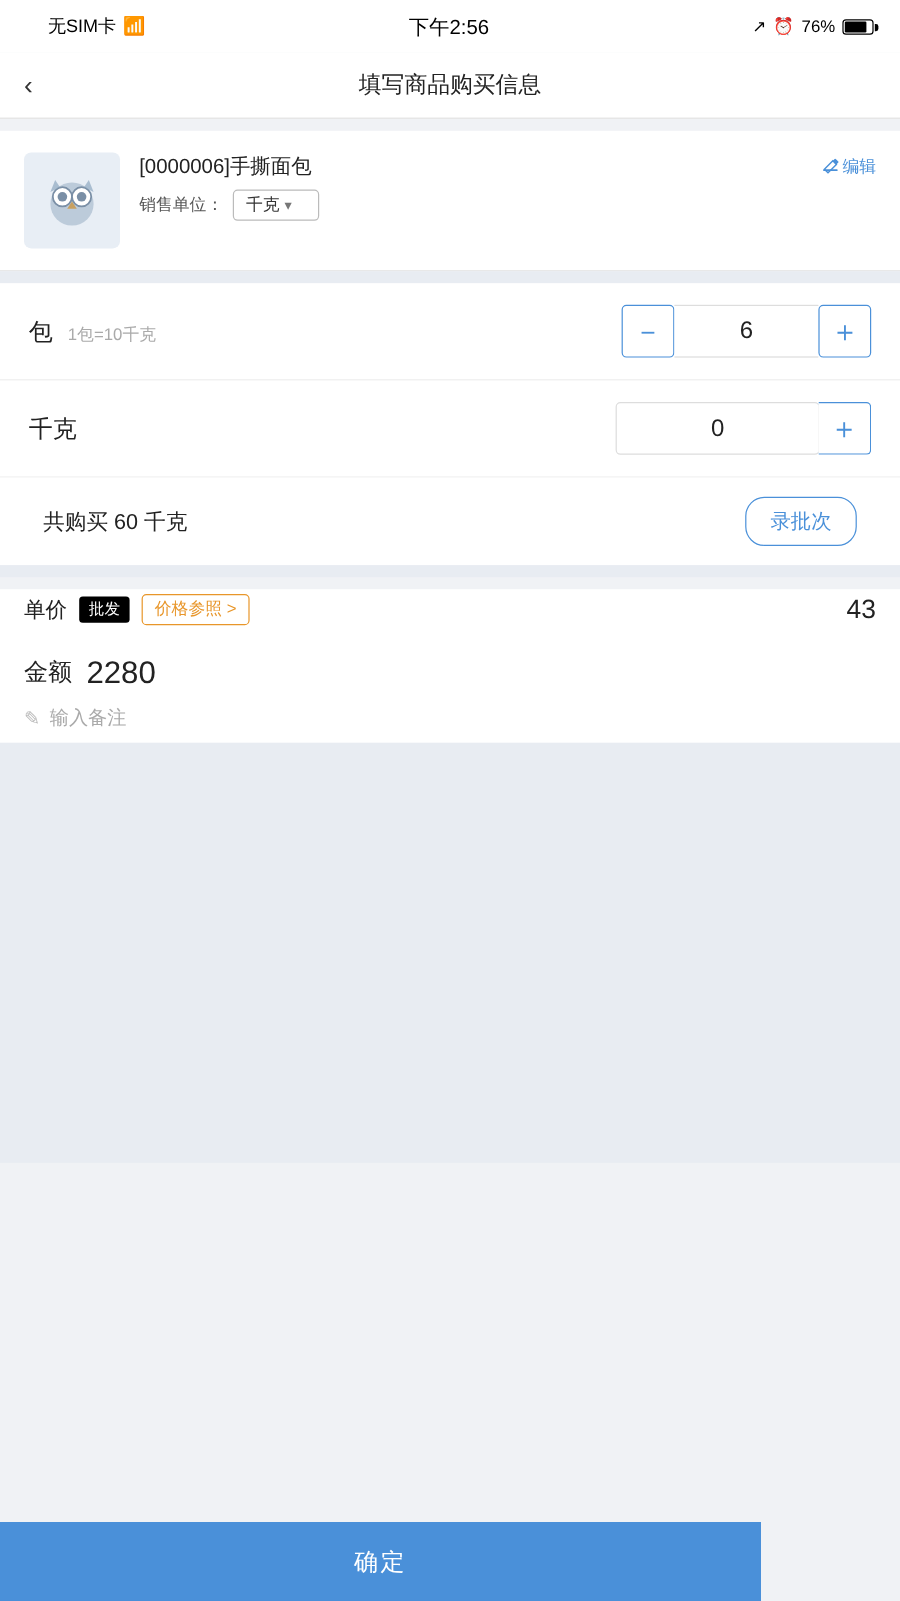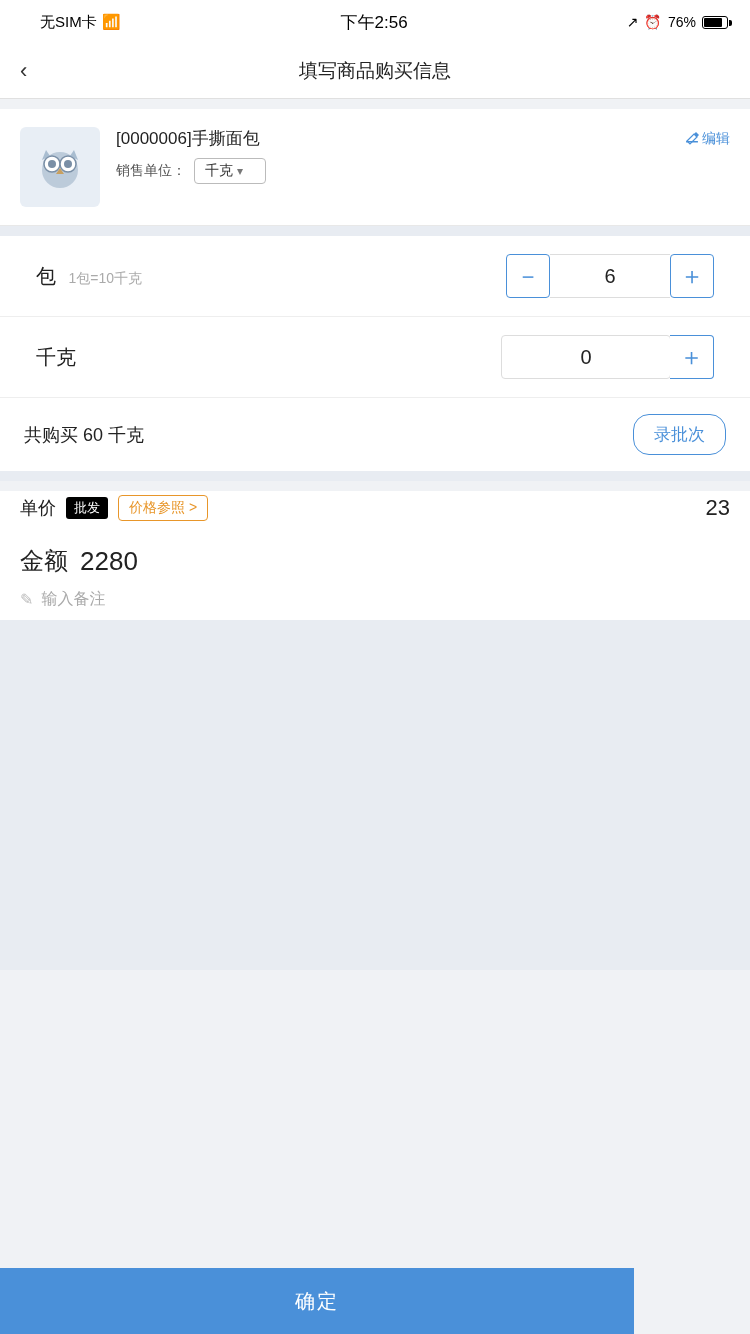--- a/index.html
+++ b/index.html
@@ -118,21 +118,21 @@
       height: 10px; background: #e8ecf2;
     }
 
     
     .input-section {
       background: #fff;
     }
     .input-row {
       display: flex;
       align-items: center;
-      padding: 18px 36px;
+      padding: 18px 24px;
       border-bottom: 1px solid #eee;
       gap: 28px;
     }
     .input-label-group {
       flex: 1;
     }
     .input-label {
       font-size: 20px; color: #222; font-weight: 400;
     }
     .input-sub {
@@ -169,21 +169,21 @@
       border-radius: 4px;
       margin-left: auto;
     }
 
     
     .total-row {
       background: #fff;
       display: flex;
       align-items: center;
       justify-content: space-between;
-      padding: 16px 24px;
+      padding: 16px 36px;
     }
     .total-text {
       font-size: 18px; color: #222;
     }
     .batch-btn {
       border: 1px solid #4a90d9;
       border-radius: 16px;
       padding: 8px 20px;
       color: #4a90d9;
       font-size: 17px;
@@ -223,21 +223,21 @@
     }
 
     
     .amount-section {
       background: #fff;
       padding: 20px 20px 10px 20px;
     }
     .amount-row {
       display: flex; align-items: center; gap: 12px;
     }
-    .amount-label { font-size: 24px; color: #222; text-align: right; }
+    .amount-label { font-size: 20px; color: #222; text-align: right; }
     .amount-value { font-size: 26px; color: #222; font-weight: 500; }
     .note-row {
       display: flex; align-items: center; gap: 8px;
       margin-top: 12px;
       color: #aaa;
       font-size: 16px;
     }
     .pencil-icon { font-size: 16px; color: #bbb; }
 
     
@@ -359,21 +359,21 @@
   <button class="batch-btn">录批次</button>
 </div>
 
 <div class="section-divider"></div>
 
 <div class="price-section">
   <div class="price-row">
     <span class="price-label">单价</span>
     <span class="price-tag">批发</span>
     <div class="price-ref-btn">价格参照 &gt;</div>
-    <span class="price-value">23</span>
+    <span class="price-value">43</span>
   </div>
 </div>
 
 <div class="amount-section">
   <div class="amount-row">
     <span class="amount-label">金额</span>
     <span class="amount-value">2280</span>
   </div>
   <div class="note-row">
     <span class="pencil-icon">✎</span>

